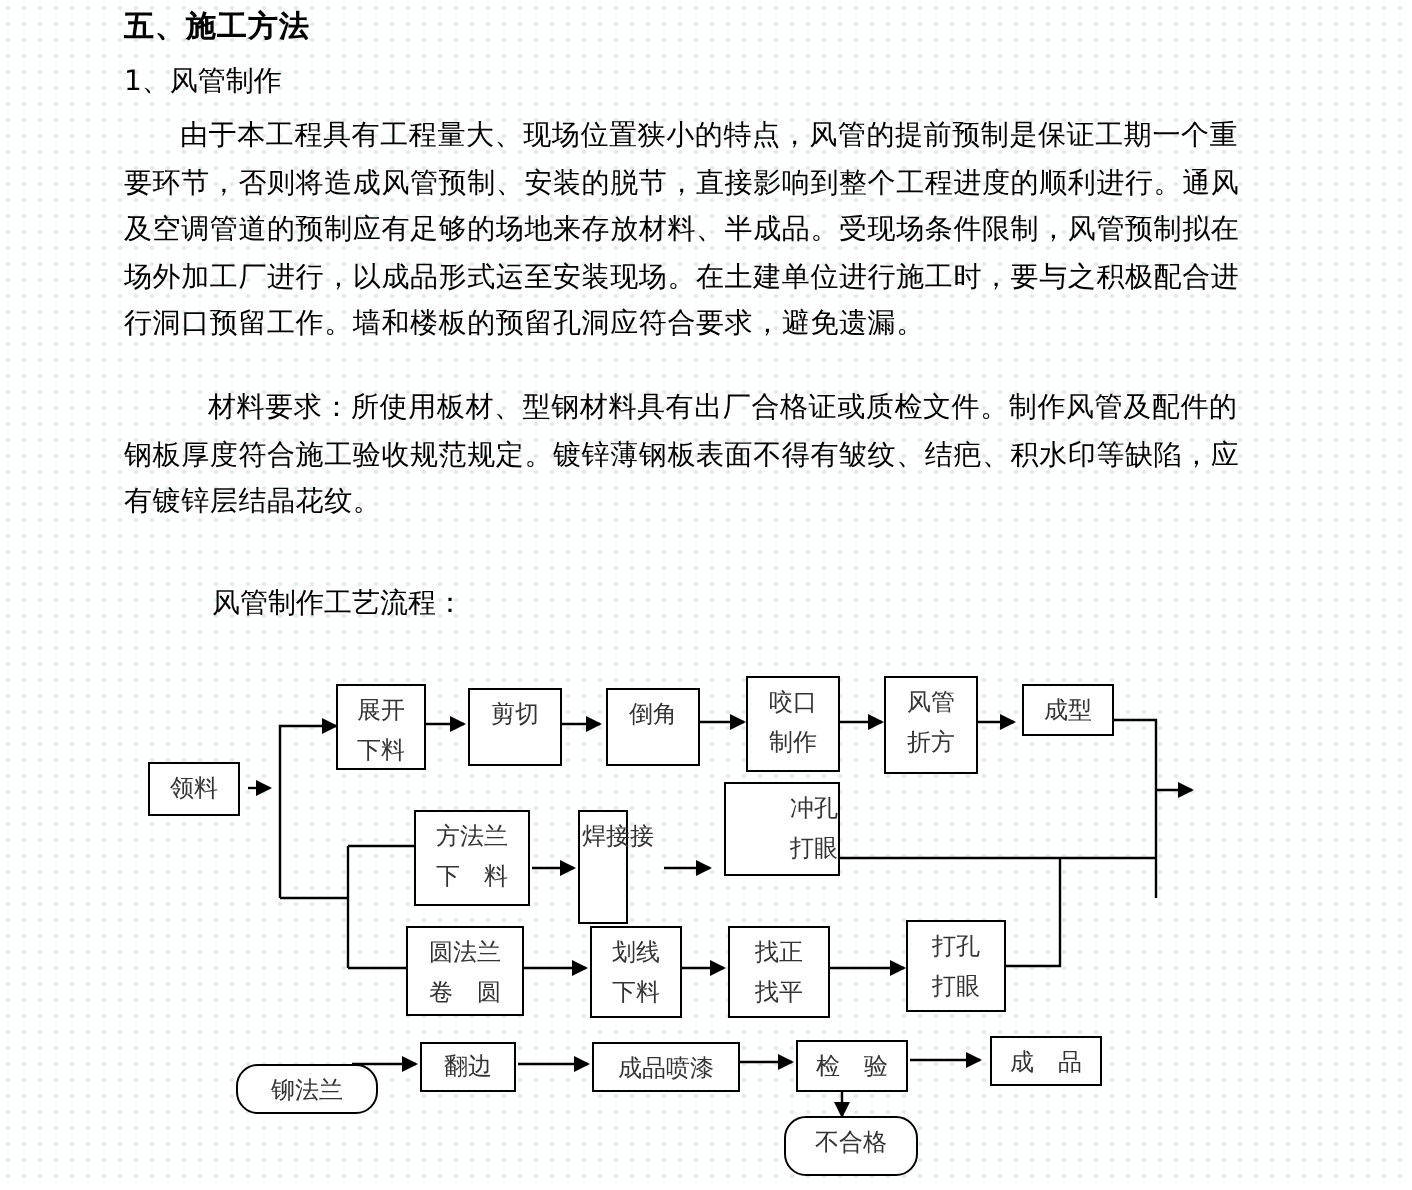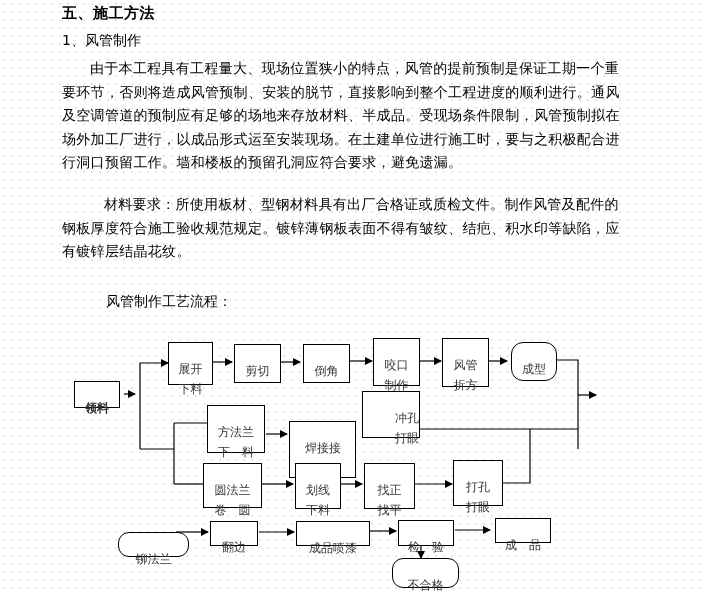--- a/index.html
+++ b/index.html
@@ -13,21 +13,21 @@
   }
   .heading { position:absolute; left:62px; top:4px; font-size:15px; font-weight:bold; letter-spacing:0.5px; }
   .subheading { position:absolute; left:62px; top:32px; font-size:14px; }
   .para { position:absolute; left:62px; width:570px; font-size:14px; line-height:23.5px; text-indent:28px; letter-spacing:0.3px; }
   .p1 { top:57px; }
   .p2 { top:193px; text-indent:42px; }
   .flow-title { position:absolute; left:106px; top:293px; font-size:14px; }
   .box {
     position:absolute; border:1.2px solid #000; background:#fff;
     font-size:12px; color:#333; text-align:center; line-height:20px;
-    box-sizing:border-box; padding-top:16px; white-space:pre;
+    box-sizing:border-box; padding-top:2px; white-space:pre;
   }
   svg.lines { position:absolute; left:0; top:0; }
 </style>
 </head>
 <body>
 
 <div class="heading">五、施工方法</div>
 <div class="subheading">1、风管制作</div>
 <div class="para p1">由于本工程具有工程量大、现场位置狭小的特点，风管的提前预制是保证工期一个重要环节，否则将造成风管预制、安装的脱节，直接影响到整个工程进度的顺利进行。通风及空调管道的预制应有足够的场地来存放材料、半成品。受现场条件限制，风管预制拟在场外加工厂进行，以成品形式运至安装现场。在土建单位进行施工时，要与之积极配合进行洞口预留工作。墙和楼板的预留孔洞应符合要求，避免遗漏。</div>
 <div class="para p2">材料要求：所使用板材、型钢材料具有出厂合格证或质检文件。制作风管及配件的钢板厚度符合施工验收规范规定。镀锌薄钢板表面不得有皱纹、结疤、积水印等缺陷，应有镀锌层结晶花纹。</div>
@@ -67,34 +67,34 @@
     <line x1="414" y1="484" x2="452" y2="484" marker-end="url(#ah)"></line>
 
     <line x1="176" y1="532" x2="208" y2="532" marker-end="url(#ah)"></line>
     <line x1="259" y1="532" x2="294" y2="532" marker-end="url(#ah)"></line>
     <line x1="370" y1="531" x2="396" y2="531" marker-end="url(#ah)"></line>
     <line x1="455" y1="530" x2="490" y2="530" marker-end="url(#ah)"></line>
     <line x1="421" y1="545" x2="421" y2="558" marker-end="url(#ah)"></line>
   </g>
 </svg>
 
-<div class="box" style="left:74px;top:381px;width:46px;height:27px;font-weight:bold;">领料</div>
+<div class="box" style="left:74px;top:381px;width:46px;height:27px;">领料</div>
 <div class="box" style="left:168px;top:342px;width:45px;height:43px;">展开
 下料</div>
 <div class="box" style="left:234px;top:344px;width:47px;height:39px;">剪切</div>
 <div class="box" style="left:303px;top:344px;width:47px;height:39px;">倒角</div>
 <div class="box" style="left:373px;top:338px;width:47px;height:48px;">咬口
 制作</div>
 <div class="box" style="left:442px;top:338px;width:47px;height:49px;">风管
 折方</div>
-<div class="box" style="left:511px;top:342px;width:46px;height:39px;border-radius:12px;">成型</div>
+<div class="box" style="left:511px;top:342px;width:46px;height:26px;">成型</div>
 
 <div class="box" style="left:207px;top:405px;width:58px;height:48px;">方法兰
 下　料</div>
-<div class="box" style="left:289px;top:405px;width:67px;height:57px;text-align:center;padding-left:1px;margin-top:16px;">焊接接</div>
+<div class="box" style="left:289px;top:405px;width:25px;height:57px;text-align:center;padding-left:1px;">焊接接</div>
 <div class="box" style="left:362px;top:391px;width:58px;height:47px;text-align:right;">冲孔
 打眼</div>
 <div class="box" style="left:203px;top:463px;width:59px;height:45px;">圆法兰
 卷　圆</div>
 <div class="box" style="left:295px;top:463px;width:46px;height:46px;">划线
 下料</div>
 <div class="box" style="left:364px;top:463px;width:51px;height:46px;">找正
 找平</div>
 <div class="box" style="left:453px;top:460px;width:50px;height:46px;">打孔
 打眼</div>

